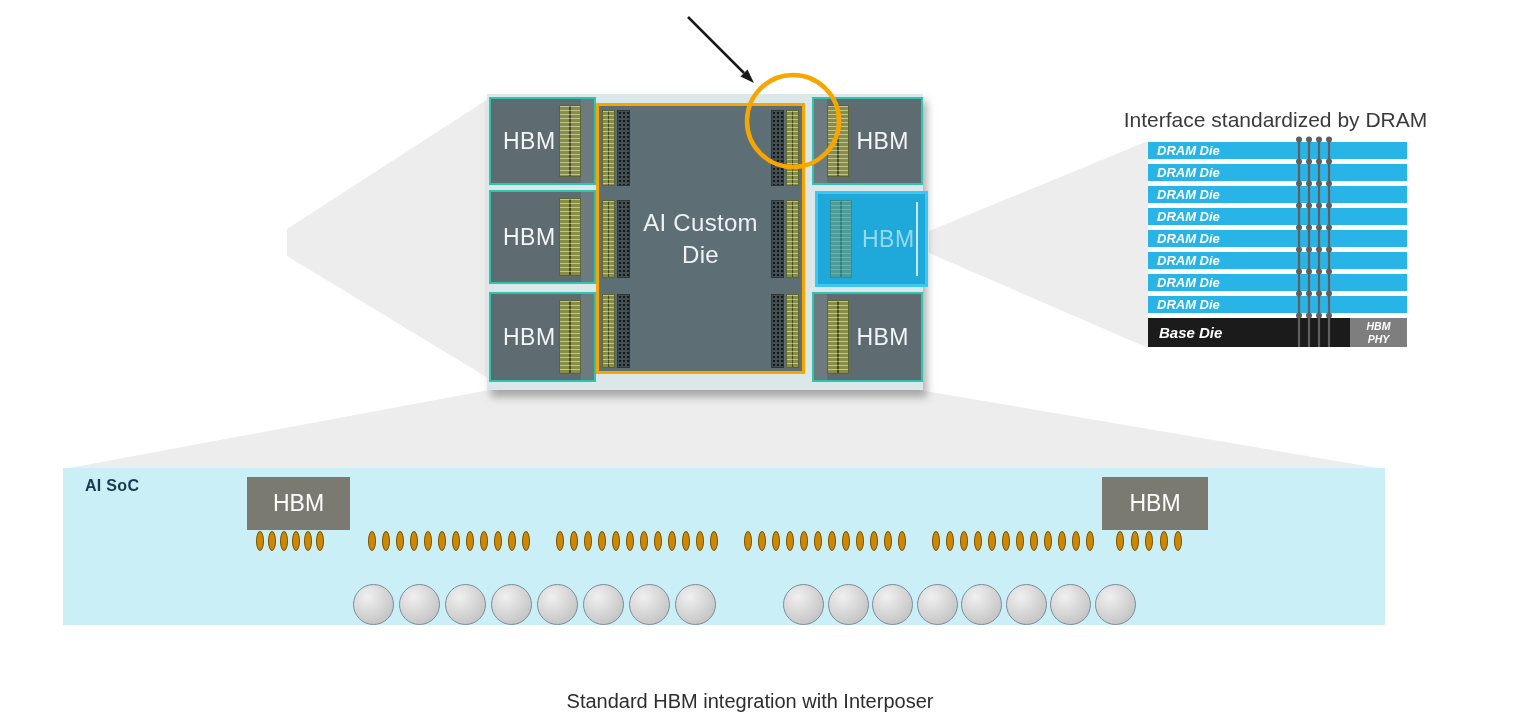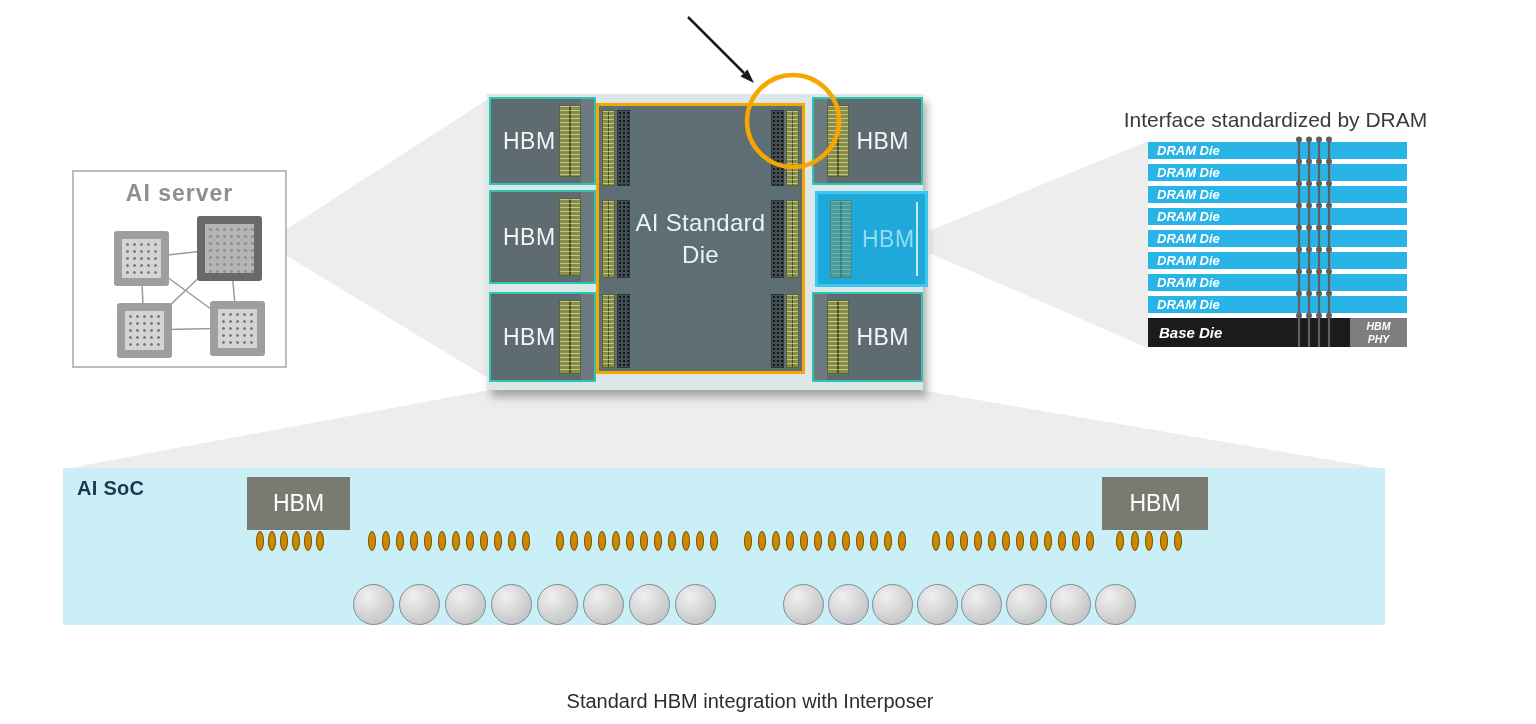--- a/index.html
+++ b/index.html
@@ -54,21 +54,21 @@
     display:flex;align-items:center;padding-left:9px;box-sizing:border-box;}
   .base-die{position:relative;height:29px;background:#1b1b1b;color:#ffffff;font-weight:bold;font-size:15px;
     display:flex;align-items:center;padding-left:11px;box-sizing:border-box;}
   .phy-box{position:absolute;right:0;top:0;width:57px;height:29px;background:#7e7e7e;color:#ffffff;
     font-size:10.5px;font-weight:bold;line-height:1.15;display:flex;flex-direction:column;align-items:center;justify-content:center;}
   .stack-caption{left:1072px;top:362px;width:462px;text-align:center;font-size:19.5px;color:#2d2d2d;}
 
   
   .soc-panel{left:63px;top:468px;width:1322px;height:207px;}
   .soc-cyan{position:absolute;left:0;top:0;width:100%;height:157px;background:#CBEFF7;}
-  .soc-label{position:absolute;left:14px;top:9px;font-size:20px;font-weight:600;color:#173a50;letter-spacing:.3px;}
+  .soc-label{position:absolute;left:22px;top:9px;font-size:16px;font-weight:600;color:#173a50;letter-spacing:.3px;}
   .cs-hbm{position:absolute;top:9px;height:53px;background:#7b7a70;display:flex;align-items:center;justify-content:center;
     color:#ffffff;font-size:23px;}
   .cs-chiplet{position:absolute;left:300px;top:5px;width:729px;height:50px;background:#222222;
     display:flex;align-items:center;justify-content:center;color:#ffffff;font-size:25px;letter-spacing:.3px;}
   .bump{position:absolute;top:63px;width:8px;height:20px;background:#CC8800;border:1px solid #7a5200;border-radius:50%;box-sizing:border-box;}
   .interposer{position:absolute;left:150px;top:85px;width:1020px;height:29px;background:#0E3C66;
     display:flex;align-items:center;justify-content:center;color:#ffffff;font-size:20px;}
   .ball{position:absolute;top:116px;width:41px;height:41px;border-radius:50%;border:1px solid #7d8c99;box-sizing:border-box;
     background:radial-gradient(circle at 35% 30%,#f0f0f0,#cccccc 65%,#b8b8b8);}
   .substrate{position:absolute;left:0;top:157px;width:100%;height:50px;background:#00866C;
@@ -80,45 +80,20 @@
 
 <div id="stage">
 
   <svg class="abs" width="1536" height="724" style="left:0;top:0;z-index:0;">
     <polygon points="287,229 488,99 488,378 287,256" fill="#ededed"></polygon>
     <polygon points="929,231 1148,141 1148,348 929,253" fill="#ededed"></polygon>
     <polygon points="489,390 919,390 1384,469 64,469" fill="#ededed"></polygon>
   </svg>
 
 
-  <div class="abs server-box" style="z-index:1;">
-    <div class="server-label">AI server</div>
-    <svg width="207" height="190" style="position:absolute;left:0;top:0;">
-      <g stroke="#9b9b9b" stroke-width="1.5">
-        <line x1="67" y1="86" x2="156" y2="76"></line>
-        <line x1="67" y1="86" x2="70" y2="158"></line>
-        <line x1="67" y1="86" x2="163" y2="156"></line>
-        <line x1="156" y1="76" x2="70" y2="158"></line>
-        <line x1="156" y1="76" x2="163" y2="156"></line>
-        <line x1="70" y1="158" x2="163" y2="156"></line>
-      </g>
-    </svg>
-    <div class="chip" style="left:40px;top:59px;width:55px;height:55px;">
-        <div class="chip-inner"></div>
-      </div>
-    <div class="chip dark" style="left:123px;top:44px;width:65px;height:65px;">
-        <div class="chip-inner"></div>
-      </div>
-    <div class="chip" style="left:43px;top:131px;width:55px;height:55px;">
-        <div class="chip-inner"></div>
-      </div>
-    <div class="chip" style="left:136px;top:129px;width:55px;height:55px;">
-        <div class="chip-inner"></div>
-      </div>
-  </div>
 
   <div class="abs package" style="z-index:1;">
 
     <div class="hbm-tile left" style="left:2px;top:3px;width:107px;height:88px;">
       <span class="hbm-label">HBM</span>
       <div class="tile-band"></div>
         <div class="phy-olive"></div>
     </div>
     <div class="hbm-tile left" style="left:2px;top:96px;width:107px;height:94px;">
       <span class="hbm-label">HBM</span>
@@ -137,21 +112,21 @@
         <div class="phy-olive"></div>
     </div>
     <div class="hbm-tile right" style="left:325px;top:198px;width:111px;height:90px;">
       <span class="hbm-label">HBM</span>
       <div class="tile-band"></div>
         <div class="phy-olive"></div>
     </div>
 
     <div class="abs die">
       <div class="die-label">
-        <div>AI Standard</div>
+        <div>AI Custom</div>
         <div>Die</div>
       </div>
       <div class="die-phy" style="left:3px;top:4px;height:76px;">
           <div class="col phy-olive"></div>
           <div class="col phy-dots"></div>
         </div>
       <div class="die-phy" style="left:3px;top:94px;height:78px;">
           <div class="col phy-olive"></div>
           <div class="col phy-dots"></div>
         </div>

